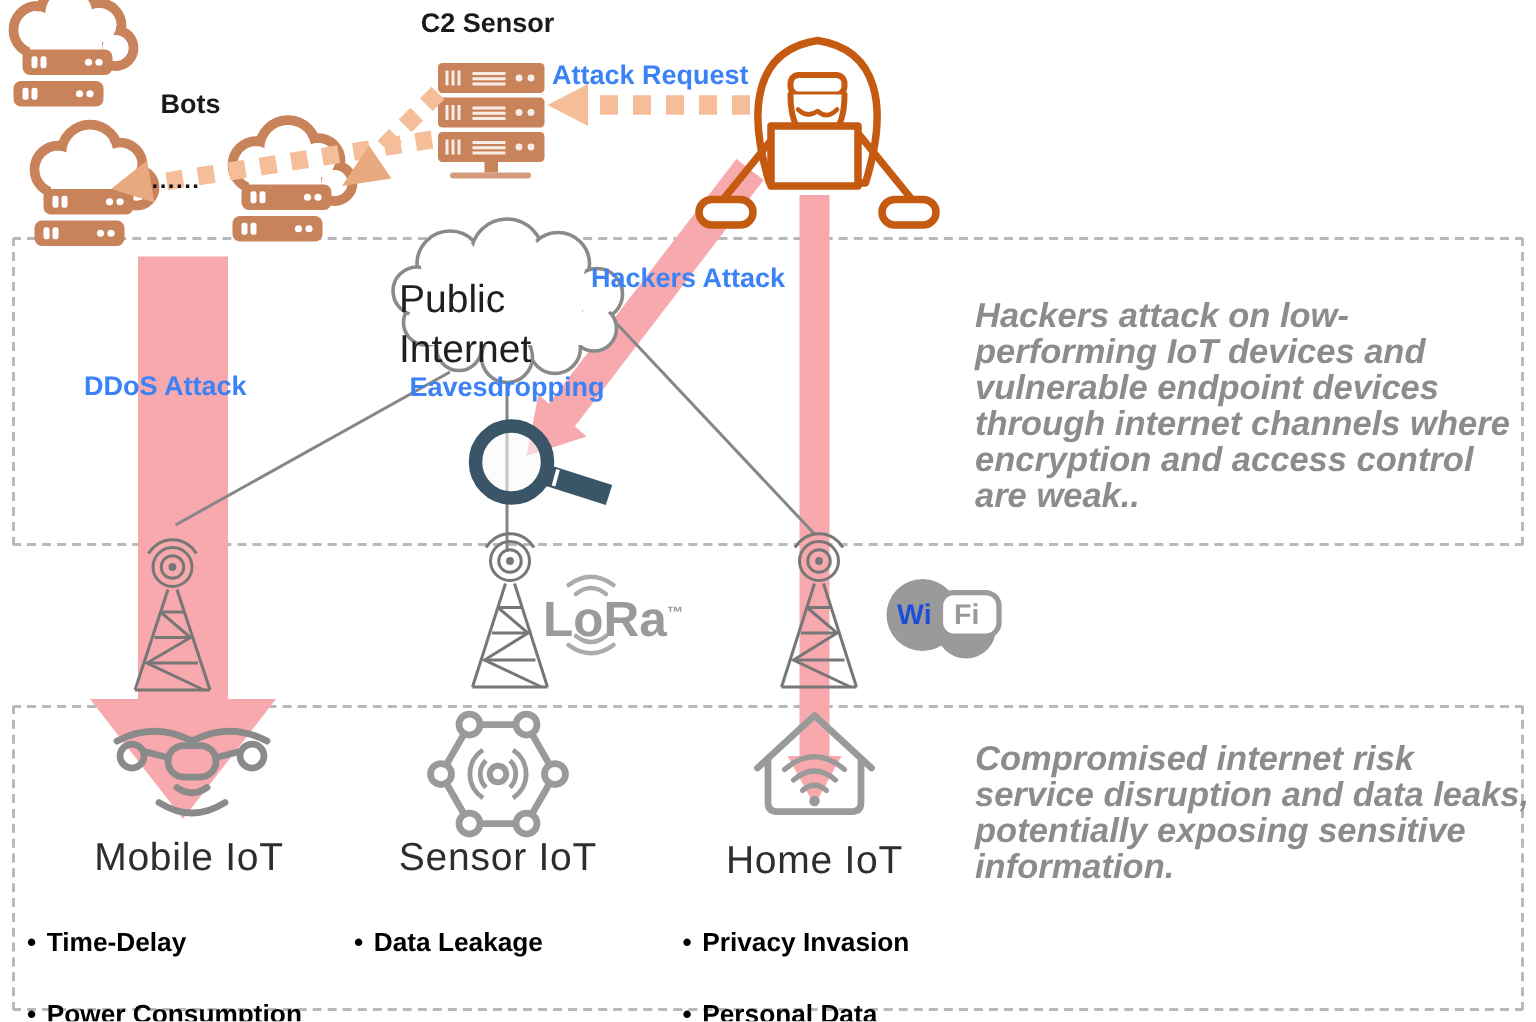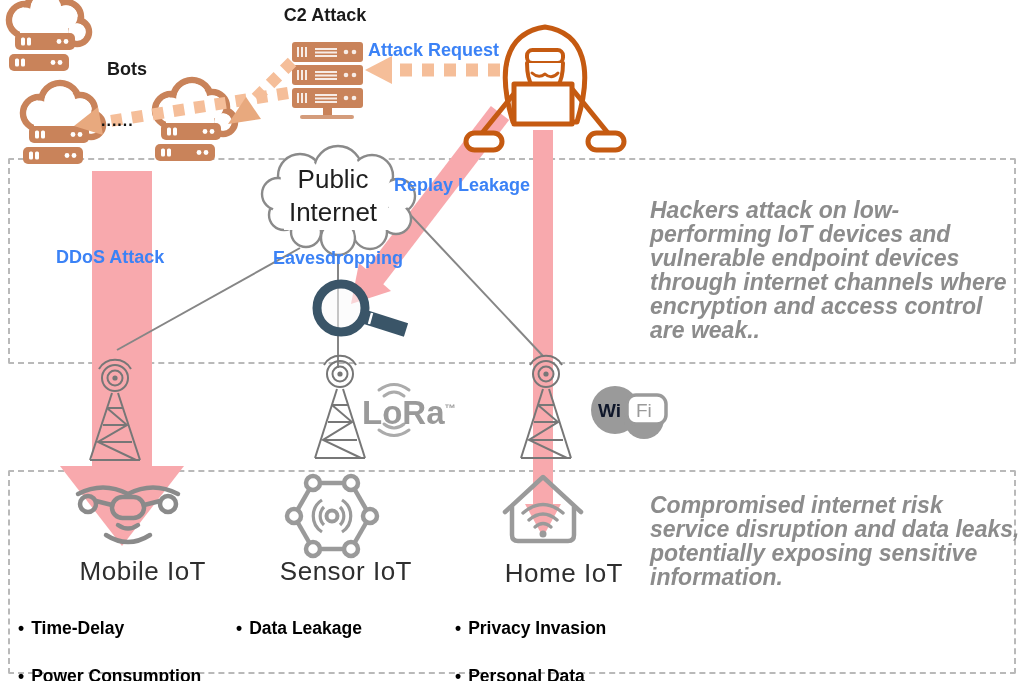--- a/index.html
+++ b/index.html
@@ -7,31 +7,31 @@
     position:relative;width:1024px;height:681px;background:#ffffff;overflow:hidden;
     font-family:"Liberation Sans", sans-serif;
   }
   .region-box{
     position:absolute;border:2px dashed #b9b9b9;border-radius:2px;z-index:0;background:transparent;
   }
   #diagram-svg{position:absolute;left:0;top:0;z-index:1;}
   .txt{position:absolute;z-index:2;white-space:pre-line;}
   .label-bold{font-weight:bold;color:#1a1a1a;font-size:18px;}
   .red-label{font-weight:bold;color:#3b82f6;font-size:18px;}
-  .cloud-text{font-size:26px;color:#1f1f1f;text-align:center;line-height:33px;font-weight:400;}
+  .cloud-text{font-size:26px;color:#1f1f1f;line-height:33px;font-weight:400;margin-top:20px;}
   .note{font-style:italic;font-weight:bold;color:#8c8c8c;font-size:23px;line-height:24px;}
-  .device-name{font-size:26px;color:#2e2e2e;font-weight:400;text-align:right;letter-spacing:.5px;}
+  .device-name{font-size:26px;color:#2e2e2e;font-weight:400;text-align:center;letter-spacing:.5px;}
   .risk-list{font-size:17.5px;font-weight:bold;color:#000;line-height:24px;}
   .risk-line{display:block;}
   .bullet{margin-right:7px;}
   .logo-5g{font-weight:bold;color:#595959;font-size:37px;letter-spacing:-3px;}
   .logo-lora{font-weight:bold;color:#9a9a9a;font-size:33px;letter-spacing:0px;}
   .logo-lora sup{font-size:11px;}
-  .logo-wi{font-weight:bold;color:#0f172a;font-size:19px;}
-  .logo-fi{font-weight:normal;color:#9a9a9a;font-size:19px;}
+  .logo-wi{font-weight:bold;color:#1d4ed8;font-size:19px;}
+  .logo-fi{font-weight:bold;color:#9a9a9a;font-size:19px;}
   .ellipsis{font-weight:bold;color:#111;font-size:16px;letter-spacing:1px;}
   .ctr{text-align:center;}
 </style>
 </head>
 <body>
 
 <div id="canvas">
 
   <div class="region-box" style="left:8px;top:158px;width:1004px;height:202px;"></div>
   <div class="region-box" style="left:8px;top:470px;width:1004px;height:200px;"></div>
@@ -284,27 +284,27 @@
       <path d="M512,507 L512,535 Q512,541 518,541 L568,541 Q574,541 574,535 L574,507"></path>
       <circle cx="543" cy="534" r="3.5" fill="#9a9a9a" stroke="none"></circle>
       <g stroke-width="3.4">
         <path d="M535,527 Q543,520 551,527"></path>
         <path d="M529,520 Q543,508 557,520"></path>
         <path d="M523,513 Q543,496 563,513"></path>
       </g>
     </g>
   </svg>
 
-  <div class="txt label-bold ctr" style="left:255px;top:5px;width:140px;">C2 Attack</div>
+  <div class="txt label-bold ctr" style="left:255px;top:5px;width:140px;">C2 Sensor</div>
   <div class="txt label-bold ctr" style="left:93px;top:59px;width:68px;">Bots</div>
   <div class="txt ellipsis" style="left:101px;top:112px;">......</div>
 
   <div class="txt red-label" style="left:368px;top:40px;">Attack Request</div>
   <div class="txt red-label" style="left:56px;top:210px;margin-top:37px;">DDoS Attack</div>
-  <div class="txt red-label" style="left:394px;top:175px;">Replay Leakage</div>
+  <div class="txt red-label" style="left:394px;top:175px;">Hackers Attack</div>
   <div class="txt red-label" style="left:273px;top:248px;">Eavesdropping</div>
 
   <div class="txt cloud-text" style="left:266px;top:163px;width:134px;"><span>Public</span><br><span>Internet</span></div>
 
   <div class="txt note" style="left:650px;top:198px;width:362px;">Hackers attack on low-performing IoT devices and vulnerable endpoint devices through internet channels where encryption and access control are weak..</div>
   <div class="txt note" style="left:650px;top:493px;width:372px;">Compromised internet risk service disruption and data leaks, potentially exposing sensitive information.</div>
 
   <div class="txt logo-lora" style="left:362px;top:394px;"><span>LoRa</span><sup>™</sup></div>
   <div class="txt logo-wi" style="left:598px;top:400px;">Wi</div>
   <div class="txt logo-fi" style="left:636px;top:400px;">Fi</div>

